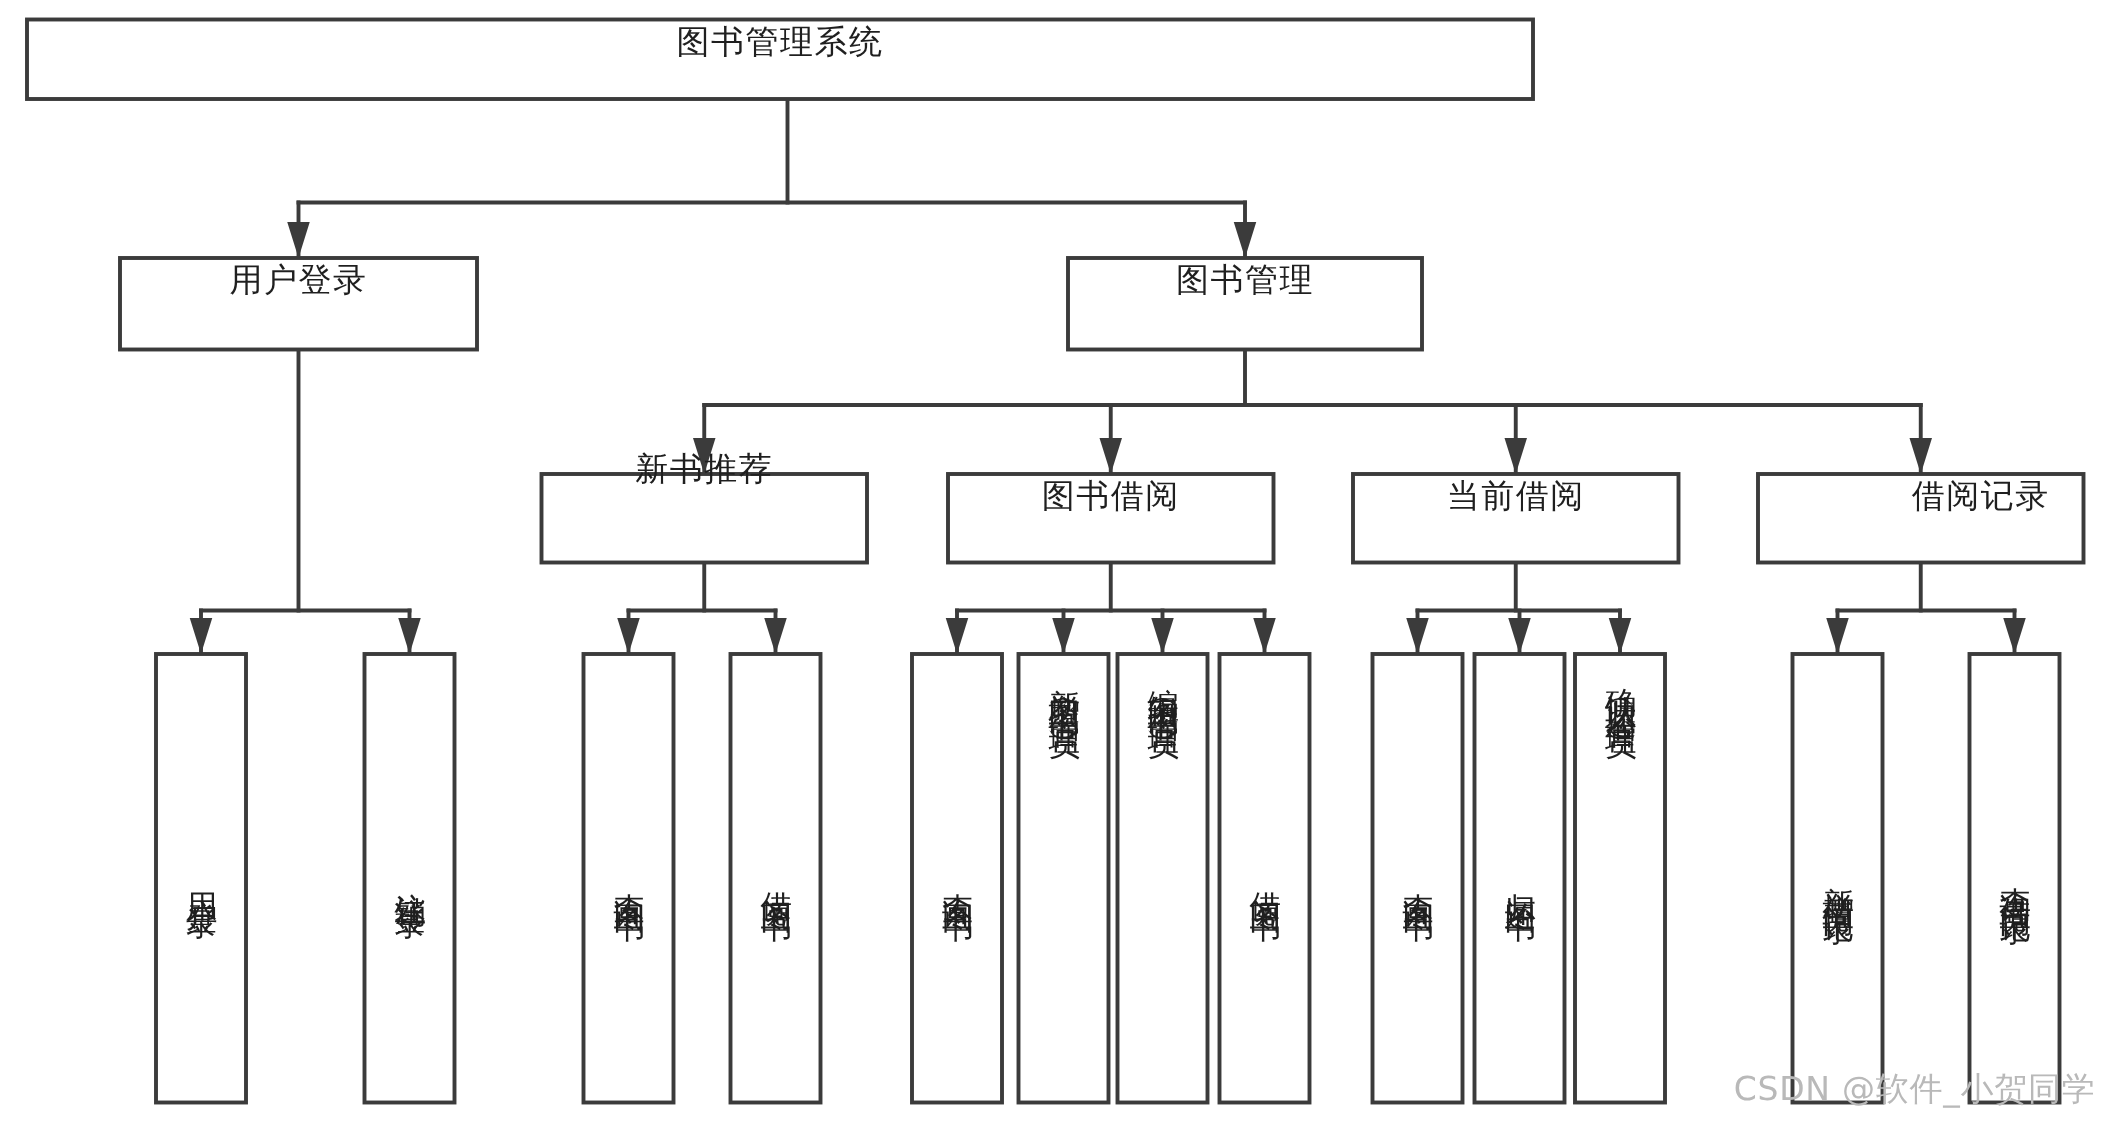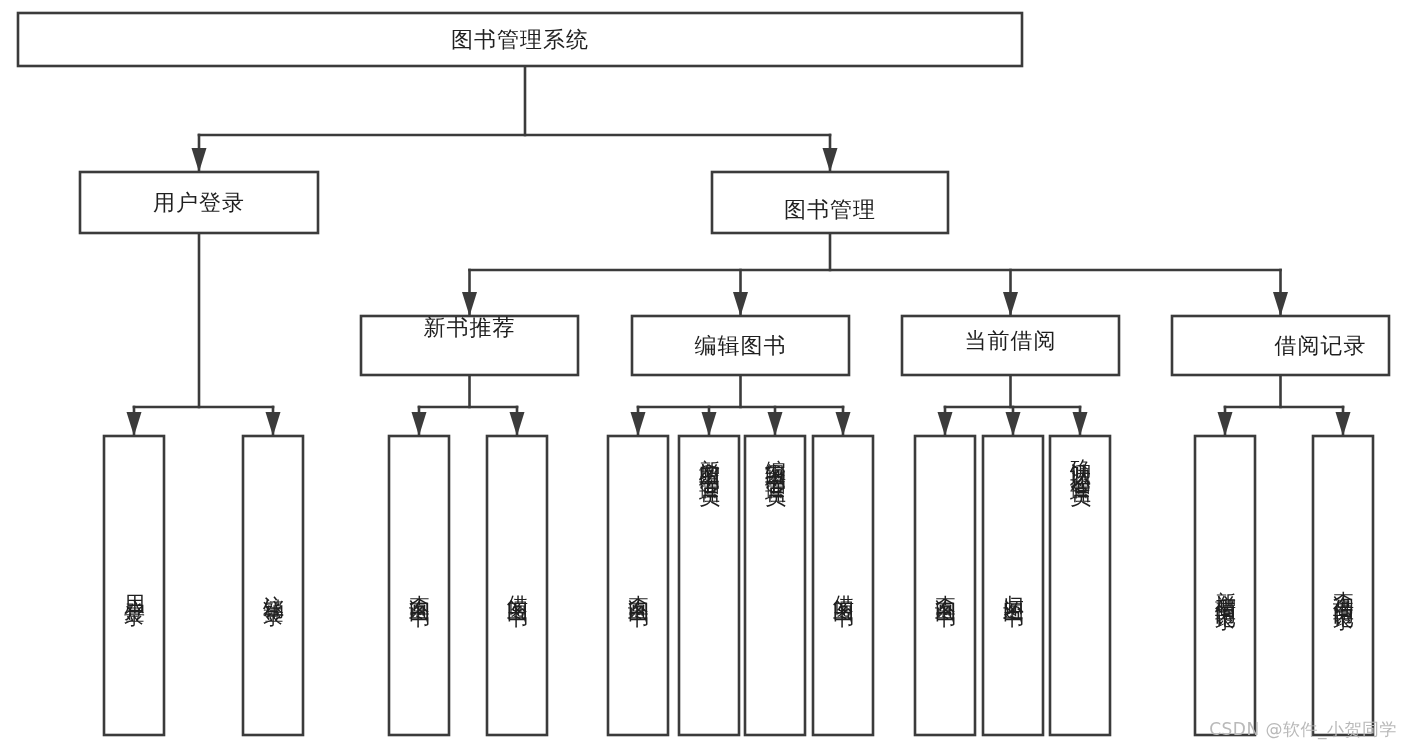--- a/index.html
+++ b/index.html
@@ -56,37 +56,36 @@
     font-family: "DejaVu Sans", "Liberation Sans", sans-serif;
     font-size: 21px;
     line-height: 1;
     letter-spacing: 4px;
     color: #1f1f1f;
     white-space: nowrap;
   }
   .htext-wrap {
     position: absolute;
     display: flex;
-    align-items: center;
     justify-content: center;
     pointer-events: none;
   }
   .htext {
     font-family: "DejaVu Sans", "Liberation Sans", sans-serif;
     font-size: 22px;
     color: #1f1f1f;
     letter-spacing: 1px;
     white-space: nowrap;
   }
   #watermark {
     position: absolute;
     right: 8px;
     bottom: 6px;
     font-family: "DejaVu Sans", "Liberation Sans", sans-serif;
-    font-size: 17px;
+    font-size: 22px;
     color: #b9b9b9;
     letter-spacing: 0.5px;
     white-space: nowrap;
   }
 </style>
 </head>
 <body>
 
 <div id="diagram-root">
 
@@ -176,21 +175,21 @@
       <div class="htext-wrap" style="left: 80px; top: 172px; width: 238px; height: 61px;">
         <span class="htext">用户登录</span>
       </div>
       <div class="htext-wrap" style="left: 712px; top: 172px; width: 236px; height: 75px;">
         <span class="htext">图书管理</span>
       </div>
       <div class="htext-wrap" style="left: 361px; top: 298px; width: 217px; height: 59px;">
         <span class="htext">新书推荐</span>
       </div>
       <div class="htext-wrap" style="left: 632px; top: 316px; width: 217px; height: 59px;">
-        <span class="htext">编辑图书</span>
+        <span class="htext">图书借阅</span>
       </div>
       <div class="htext-wrap" style="left: 902px; top: 316px; width: 217px; height: 50px;">
         <span class="htext">当前借阅</span>
       </div>
       <div class="htext-wrap" style="left: 1172px; top: 316px; width: 201px; height: 59px; padding-left: 48px;">
         <span class="htext">借阅记录</span>
       </div>
       <div class="vtext-wrap" style="left: 104px; top: 436px; width: 60px; height: 299px;">
         <span class="vtext">用户登录</span>
       </div>

